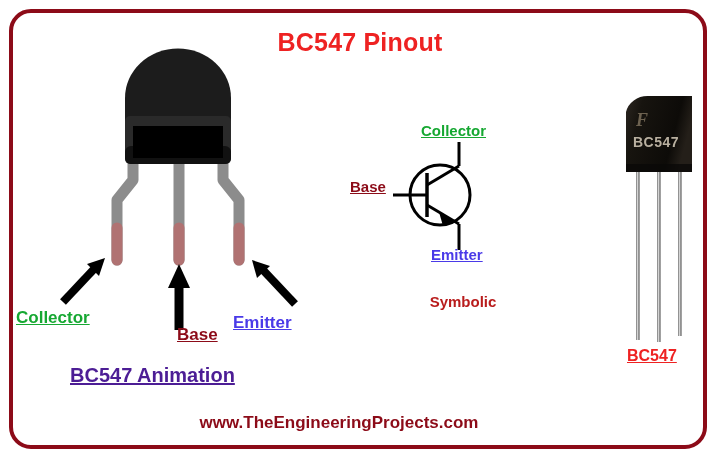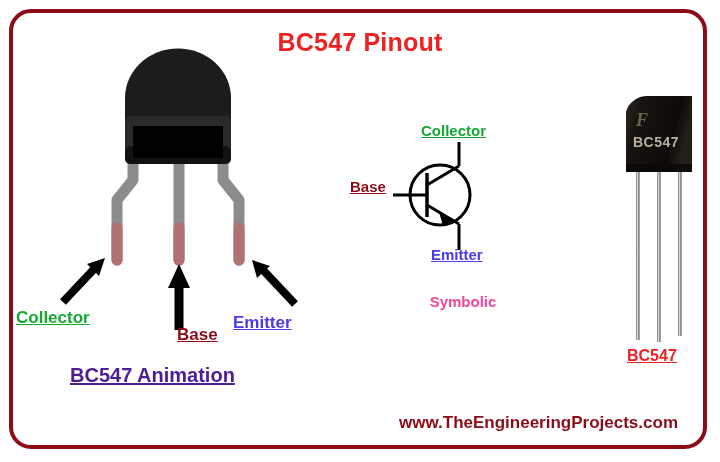--- a/index.html
+++ b/index.html
@@ -41,30 +41,30 @@
   #lbl-base-left{left:177px;top:325px;font-size:17px;color:#8c0b18;}
   #lbl-emitter-left{left:233px;top:313px;font-size:17px;color:#4a3ae8;}
   #lbl-animation{left:70px;top:364px;font-size:20px;color:#4c1d95;}
 
   
   #lbl-collector-sym{left:421px;top:122px;font-size:15px;color:#16a832;}
   #lbl-base-sym{left:350px;top:178px;font-size:15px;color:#8c0b18;}
   #lbl-emitter-sym{left:431px;top:246px;font-size:15px;color:#4a3ae8;}
   #lbl-symbolic{
     position:absolute;left:368px;top:292px;width:190px;
-    text-align:center;font-size:15px;font-weight:bold;color:#ec4899;
+    text-align:center;font-size:15px;font-weight:bold;color:#b91c1c;
     line-height:19px;
   }
   
   #lbl-photo{left:627px;top:347px;font-size:16px;color:#ee2222;}
 
   
   #footer{
     position:absolute;left:0;top:413px;width:706px;
-    text-align:right;padding-right:28px;box-sizing:border-box;
+    text-align:center;padding-right:28px;box-sizing:border-box;
     font-size:17px;font-weight:bold;color:#8c0b18;
   }
 
   
   svg.layer{position:absolute;left:0;top:0;overflow:visible;}
   #svg-animation{left:55px;top:50px;}
   #svg-symbol{left:385px;top:140px;}
   #svg-photo{left:612px;top:92px;}
 </style>
 </head>

